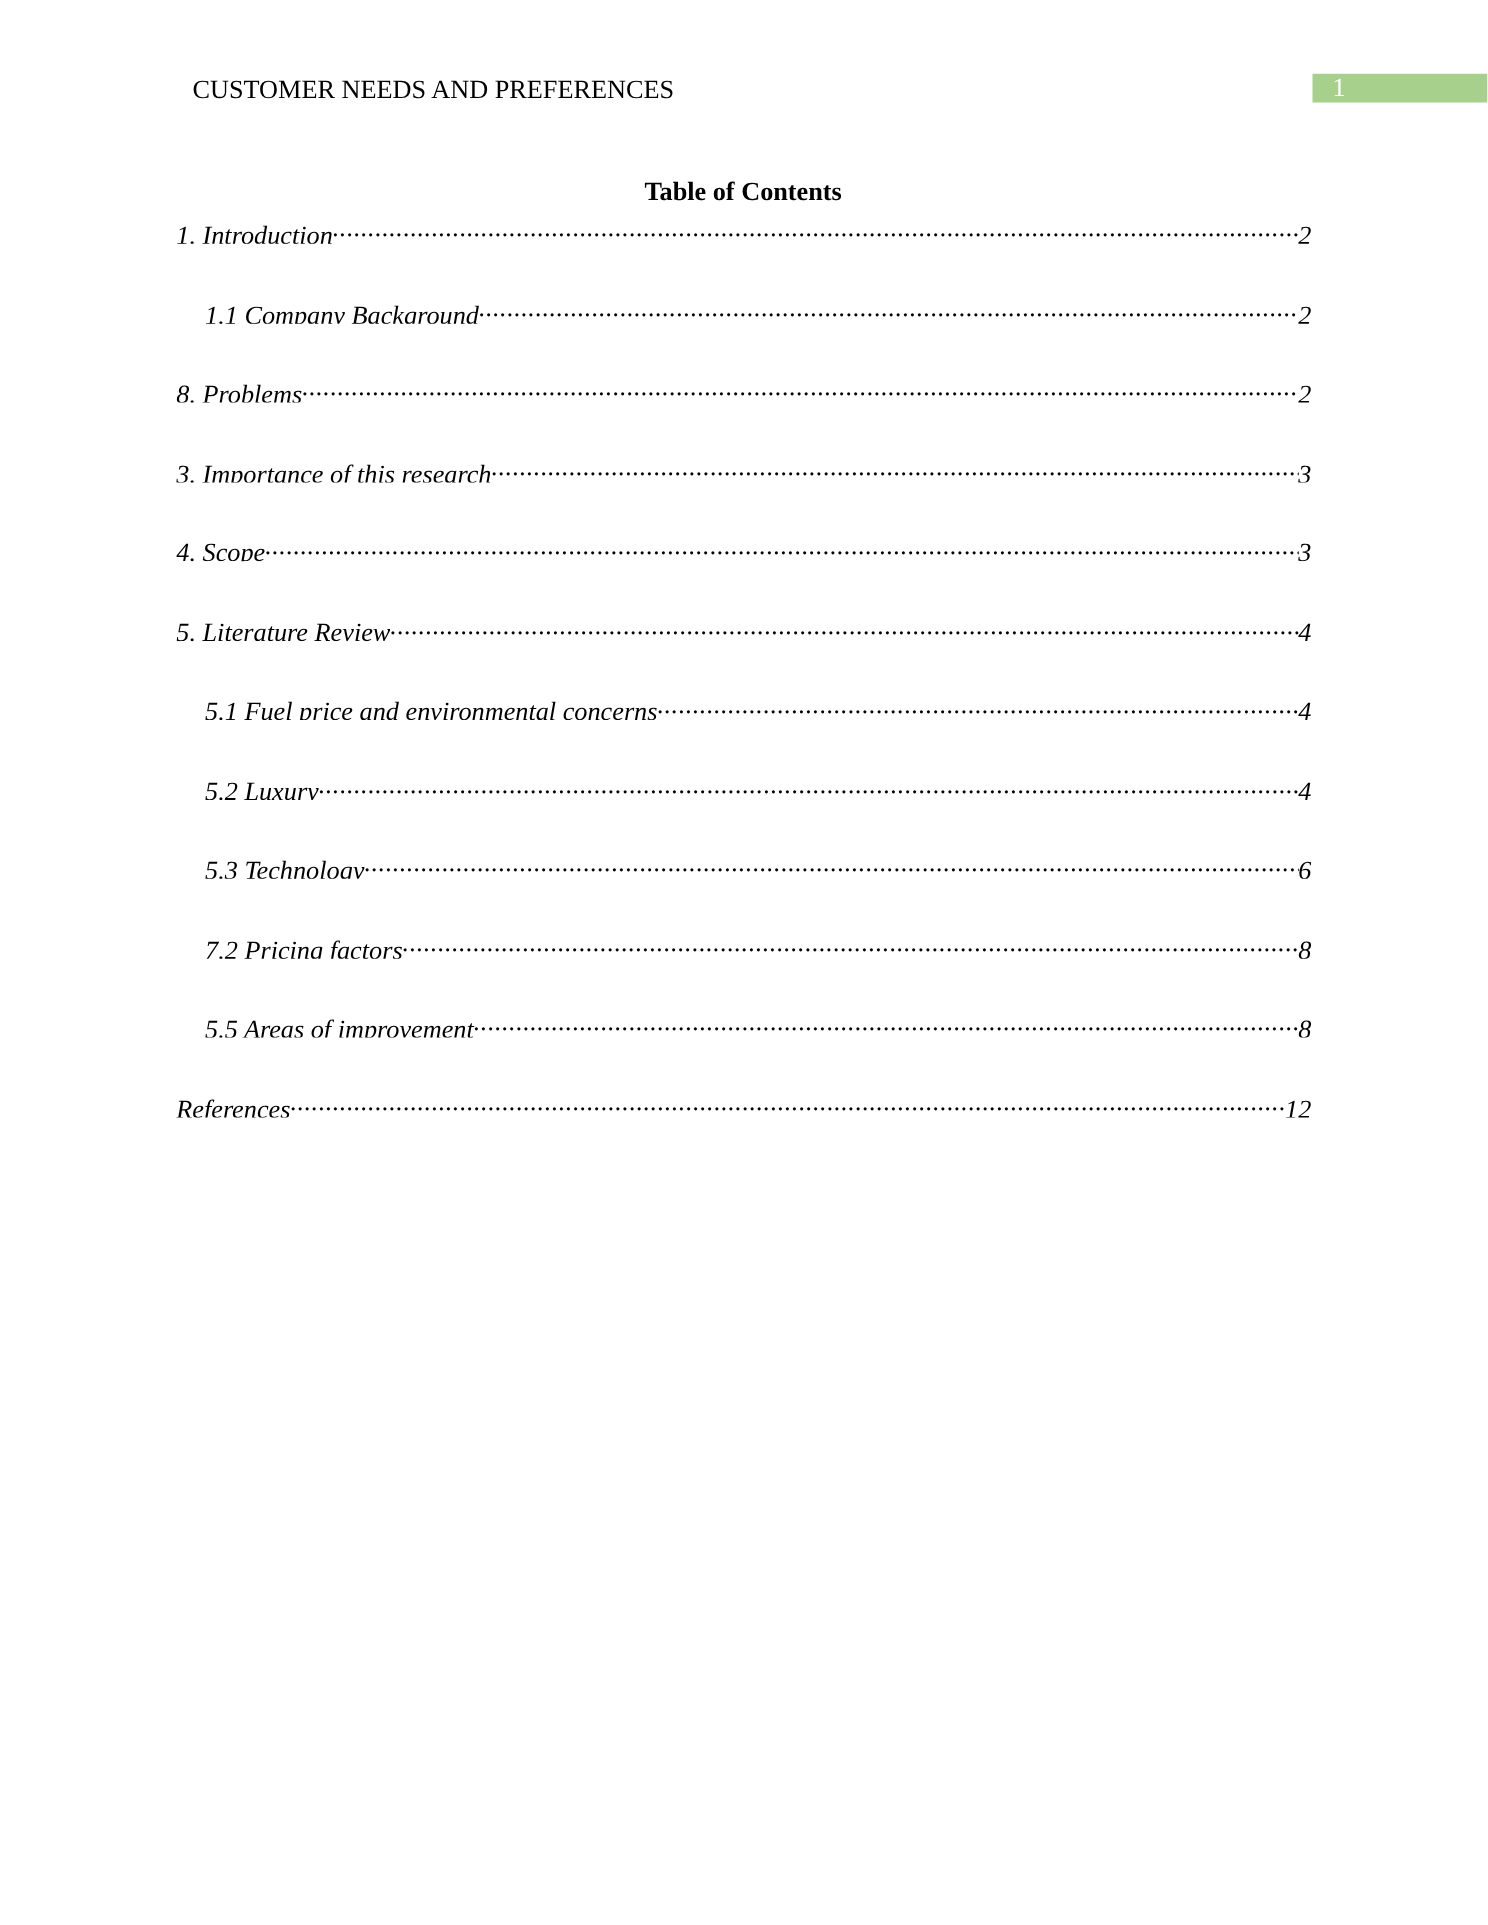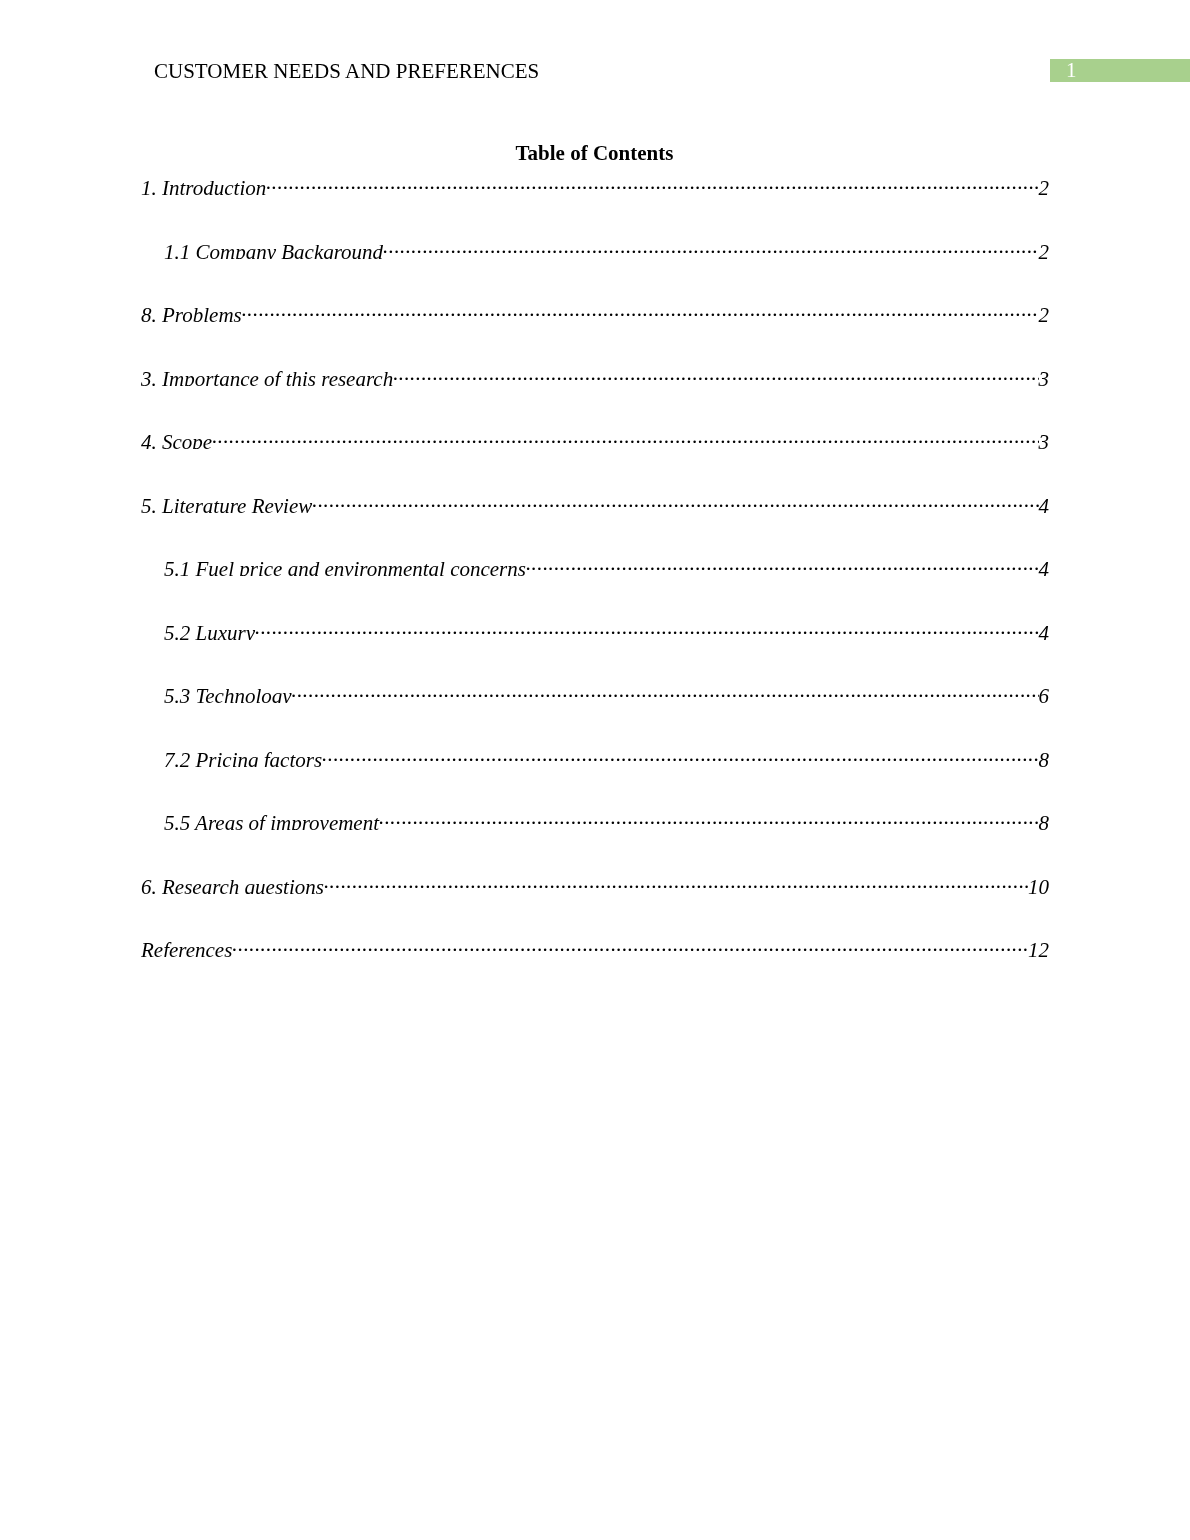--- a/index.html
+++ b/index.html
@@ -155,22 +155,17 @@
     <span class="toc-label">7.2 Pricing factors</span>
     <span class="toc-leader"></span>
     <span class="toc-page">8</span>
   </li>
   <li class="toc-entry level-2">
     <span class="toc-label">5.5 Areas of improvement</span>
     <span class="toc-leader"></span>
     <span class="toc-page">8</span>
   </li>
   <li class="toc-entry level-1">
-    <span class="toc-label">6. Research questions</span>
-    <span class="toc-leader"></span>
-    <span class="toc-page">10</span>
-  </li>
-  <li class="toc-entry level-1">
     <span class="toc-label">References</span>
     <span class="toc-leader"></span>
     <span class="toc-page">12</span>
   </li>
 </ul>
 
 </body></html>

